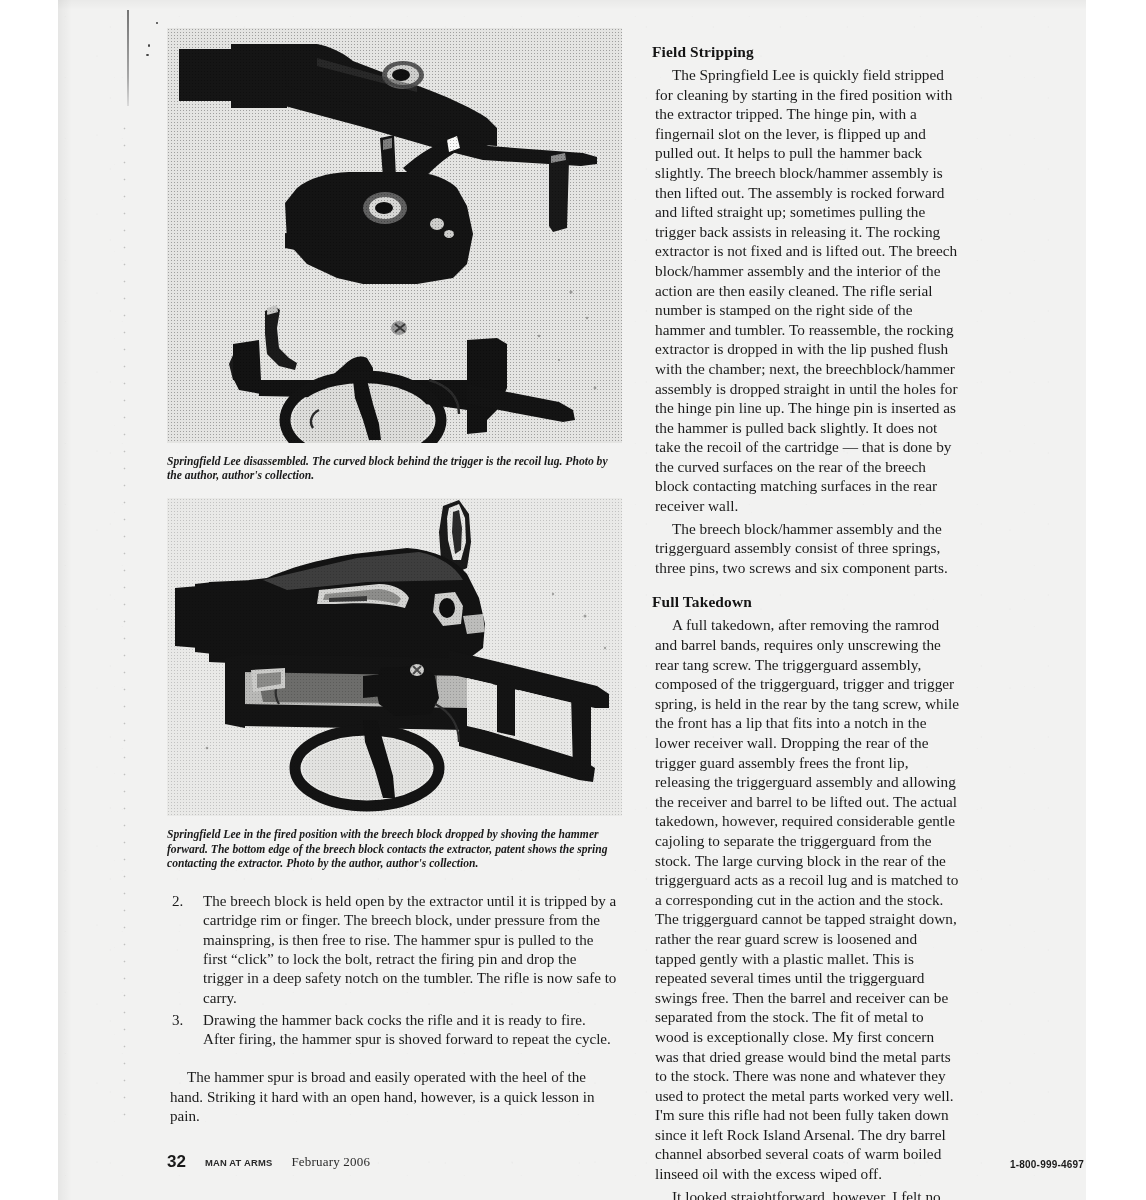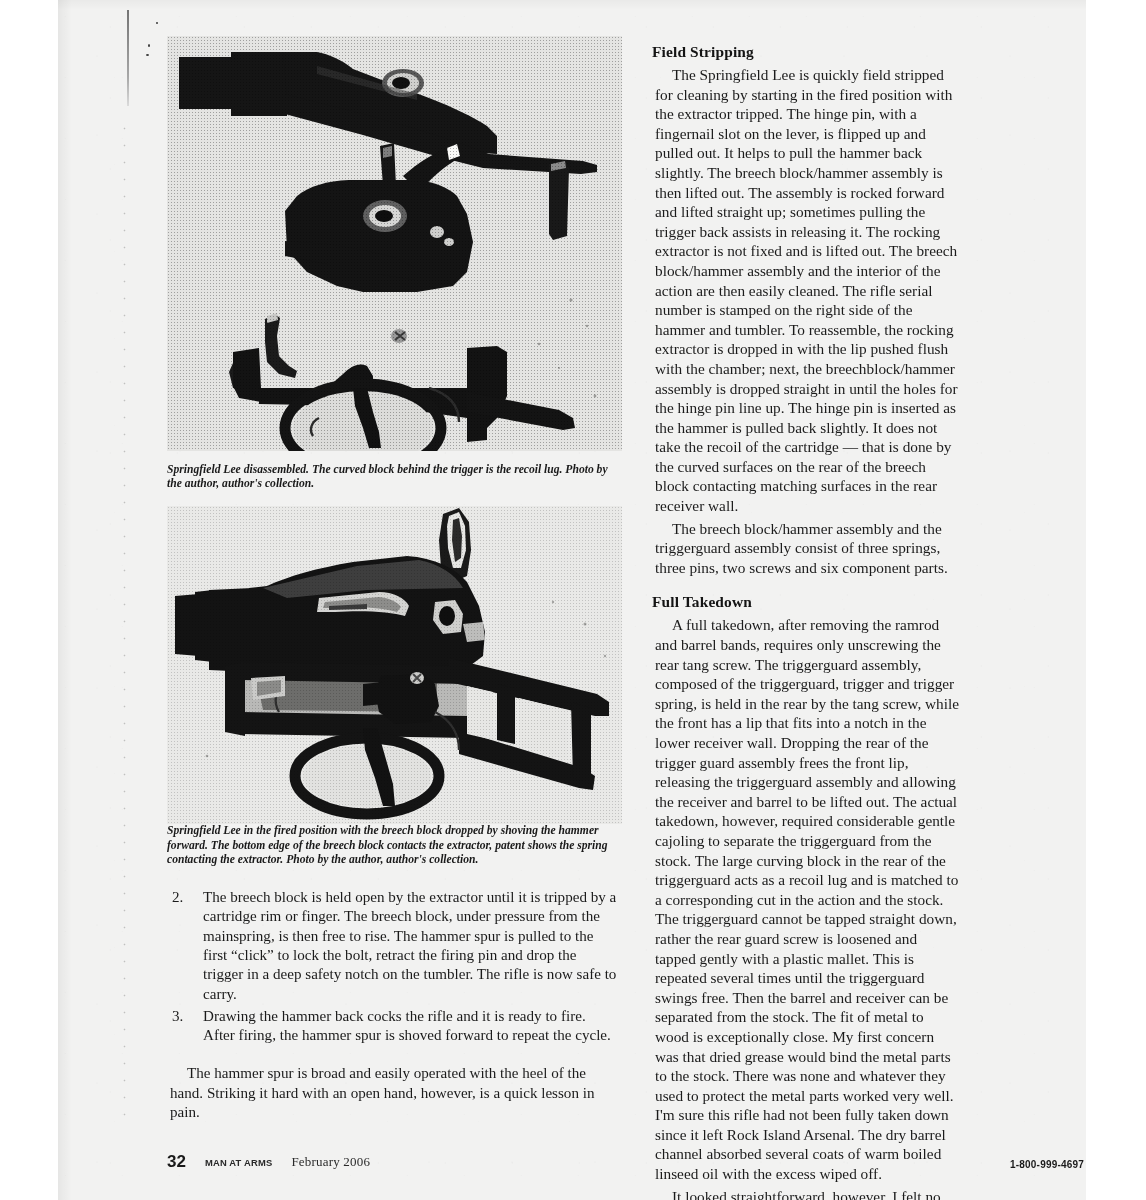--- a/index.html
+++ b/index.html
@@ -69,21 +69,21 @@
   .spec {
     position: absolute;
     background: #3b3b3b;
     border-radius: 50%;
   }
 
   
   .col-left {
     position: absolute;
     left: 167px;
-    top: 36px;
+    top: 28px;
     width: 455px;
   }
   .col-right {
     position: absolute;
     left: 652px;
     top: 42px;
     width: 312px;
   }
 
   
@@ -455,21 +455,21 @@
         <g fill="#a2a2a0">
           <circle cx="418" cy="118" r="1.5"></circle>
           <circle cx="386" cy="96" r="1.2"></circle>
           <circle cx="438" cy="150" r="1.2"></circle>
           <circle cx="40" cy="250" r="1.3"></circle>
         </g>
       </svg>
       <div class="halftone"></div>
     </div>
 
-    <p class="caption" style="">Springfield Lee in the fired position with the breech block dropped by shoving the hammer forward. The bottom edge of the breech block contacts the extractor, patent shows the spring contacting the extractor. Photo by the author, author's collection.</p>
+    <p class="caption" style="margin-top:12px;">Springfield Lee in the fired position with the breech block dropped by shoving the hammer forward. The bottom edge of the breech block contacts the extractor, patent shows the spring contacting the extractor. Photo by the author, author's collection.</p>
 
     <ul class="num-list" style="margin-top:21px;">
       <li class="num-item">
         <span class="num">2.</span>
         <p class="body-text">The breech block is held open by the extractor until it is tripped by a cartridge rim or finger. The breech block, under pressure from the mainspring, is then free to rise. The hammer spur is pulled to the first “click” to lock the bolt, retract the firing pin and drop the trigger in a deep safety notch on the tumbler. The rifle is now safe to carry.</p>
       </li>
       <li class="num-item">
         <span class="num">3.</span>
         <p class="body-text">Drawing the hammer back cocks the rifle and it is ready to fire. After firing, the hammer spur is shoved forward to repeat the cycle.</p>
       </li>

